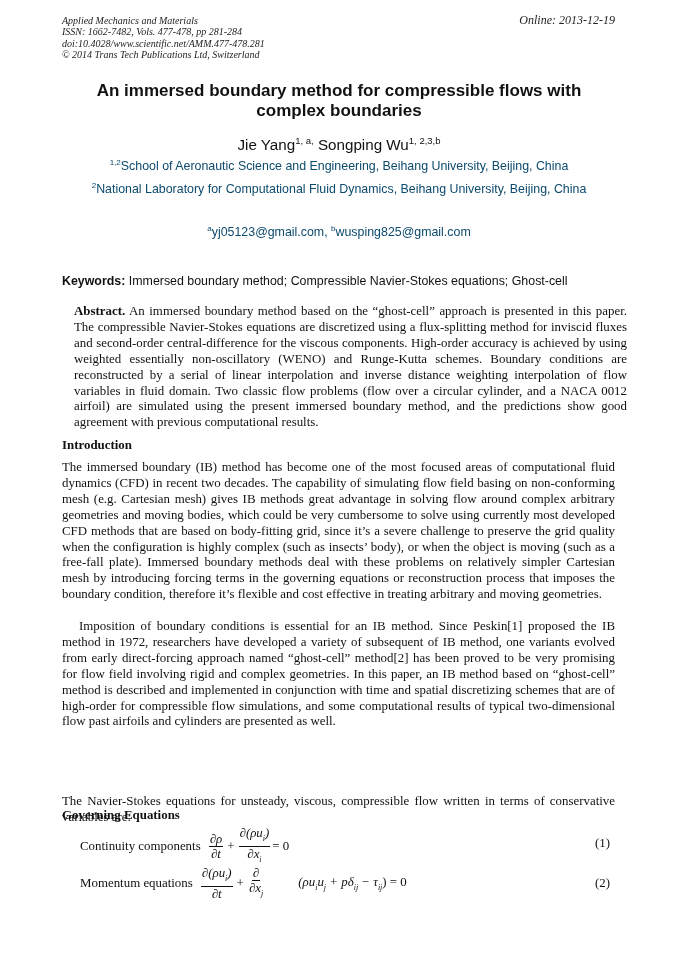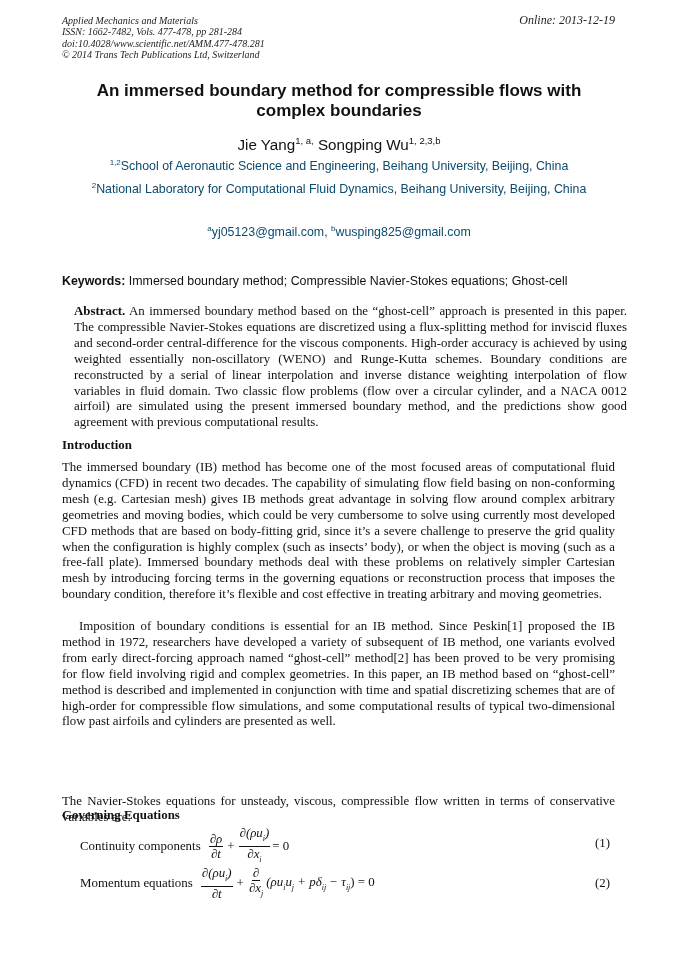--- a/index.html
+++ b/index.html
@@ -34,21 +34,21 @@
   .h-gov { position: absolute; left: 62px; top: 772px; font-weight: bold; font-size: 12.9px; margin-top: 36px; }
   .gov1 { top: 794px; }
 
   .eq { position: absolute; left: 80px; font-size: 12.9px; display: flex; align-items: center; }
   .eq1 { top: 826px; }
   .eq2 { top: 866px; text-align: center; }
   .frac { display: inline-flex; flex-direction: column; align-items: center; margin: 0 2px; font-style: italic; line-height: 14px; }
   .frac .num { border-bottom: 1px solid #111; padding: 0 1px; }
   .frac .den { padding: 0 1px; }
   .op { margin: 0 2px; }
-  .eq-math { font-style: italic; }
+  .eq-math { font-style: italic; margin-left: 32px; }
   .eq-label { margin-right: 6px; font-style: normal; }
   .eqno { position: absolute; right: 68px; font-size: 12.9px; }
   .eqno1 { top: 836px; }
   .eqno2 { top: 876px; }
   sub { font-size: 8px; }
 </style>
 </head>
 <body>
 
 <div class="page">

